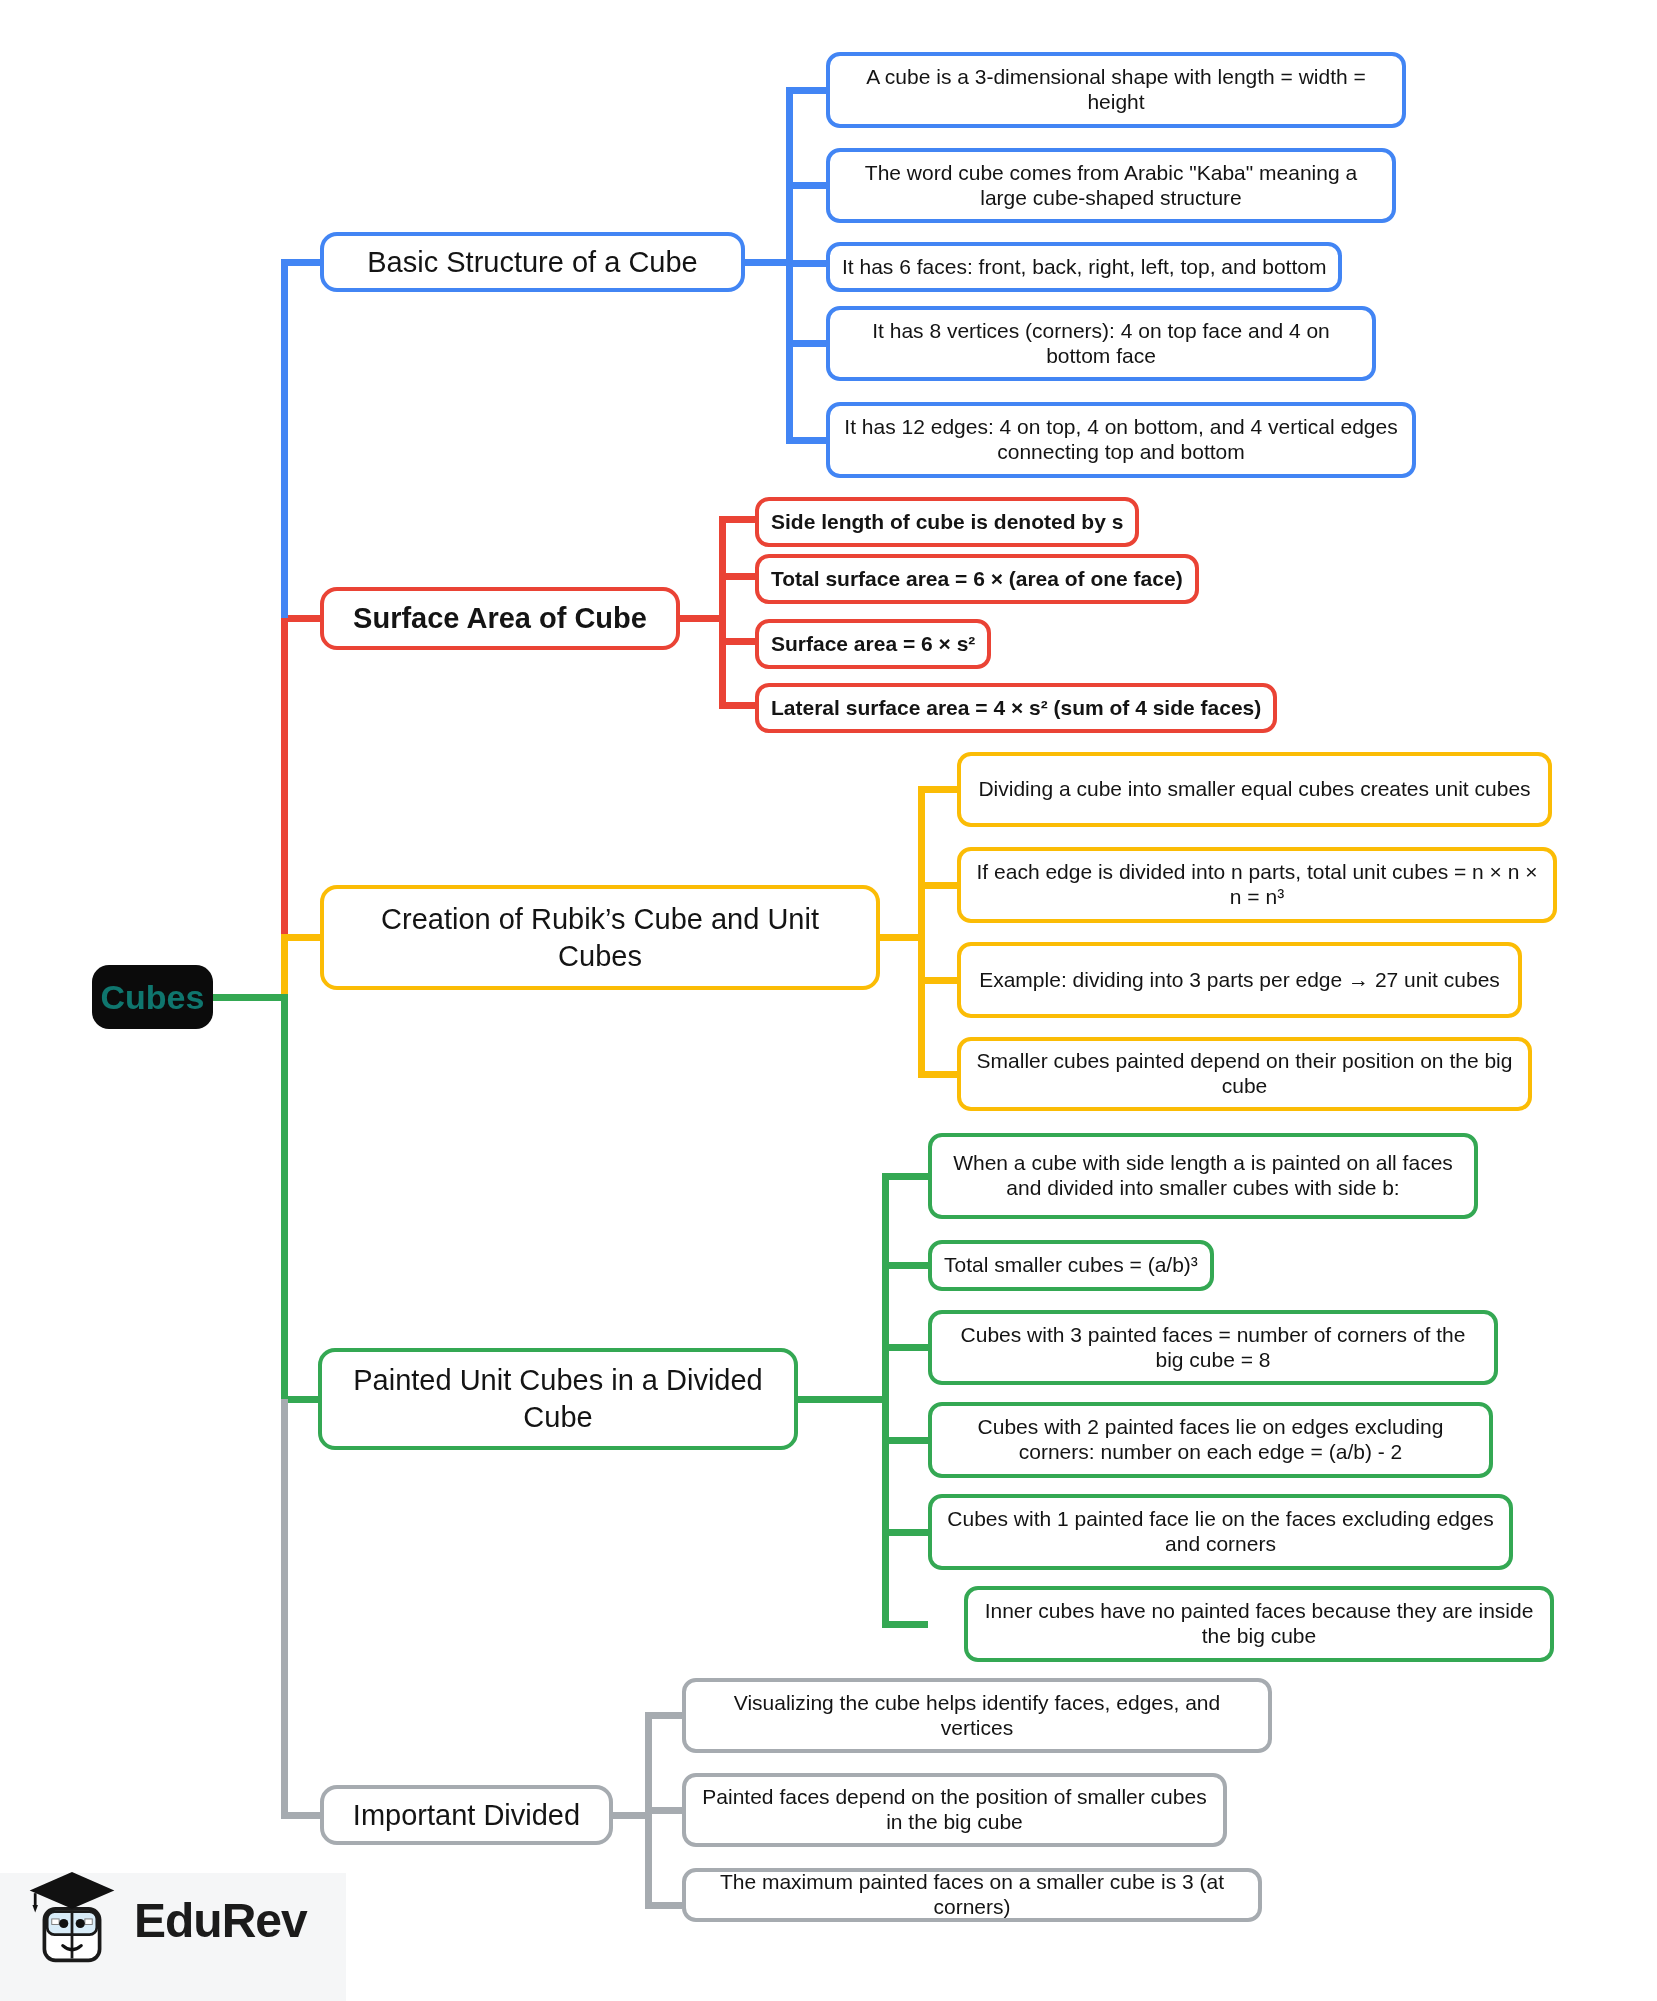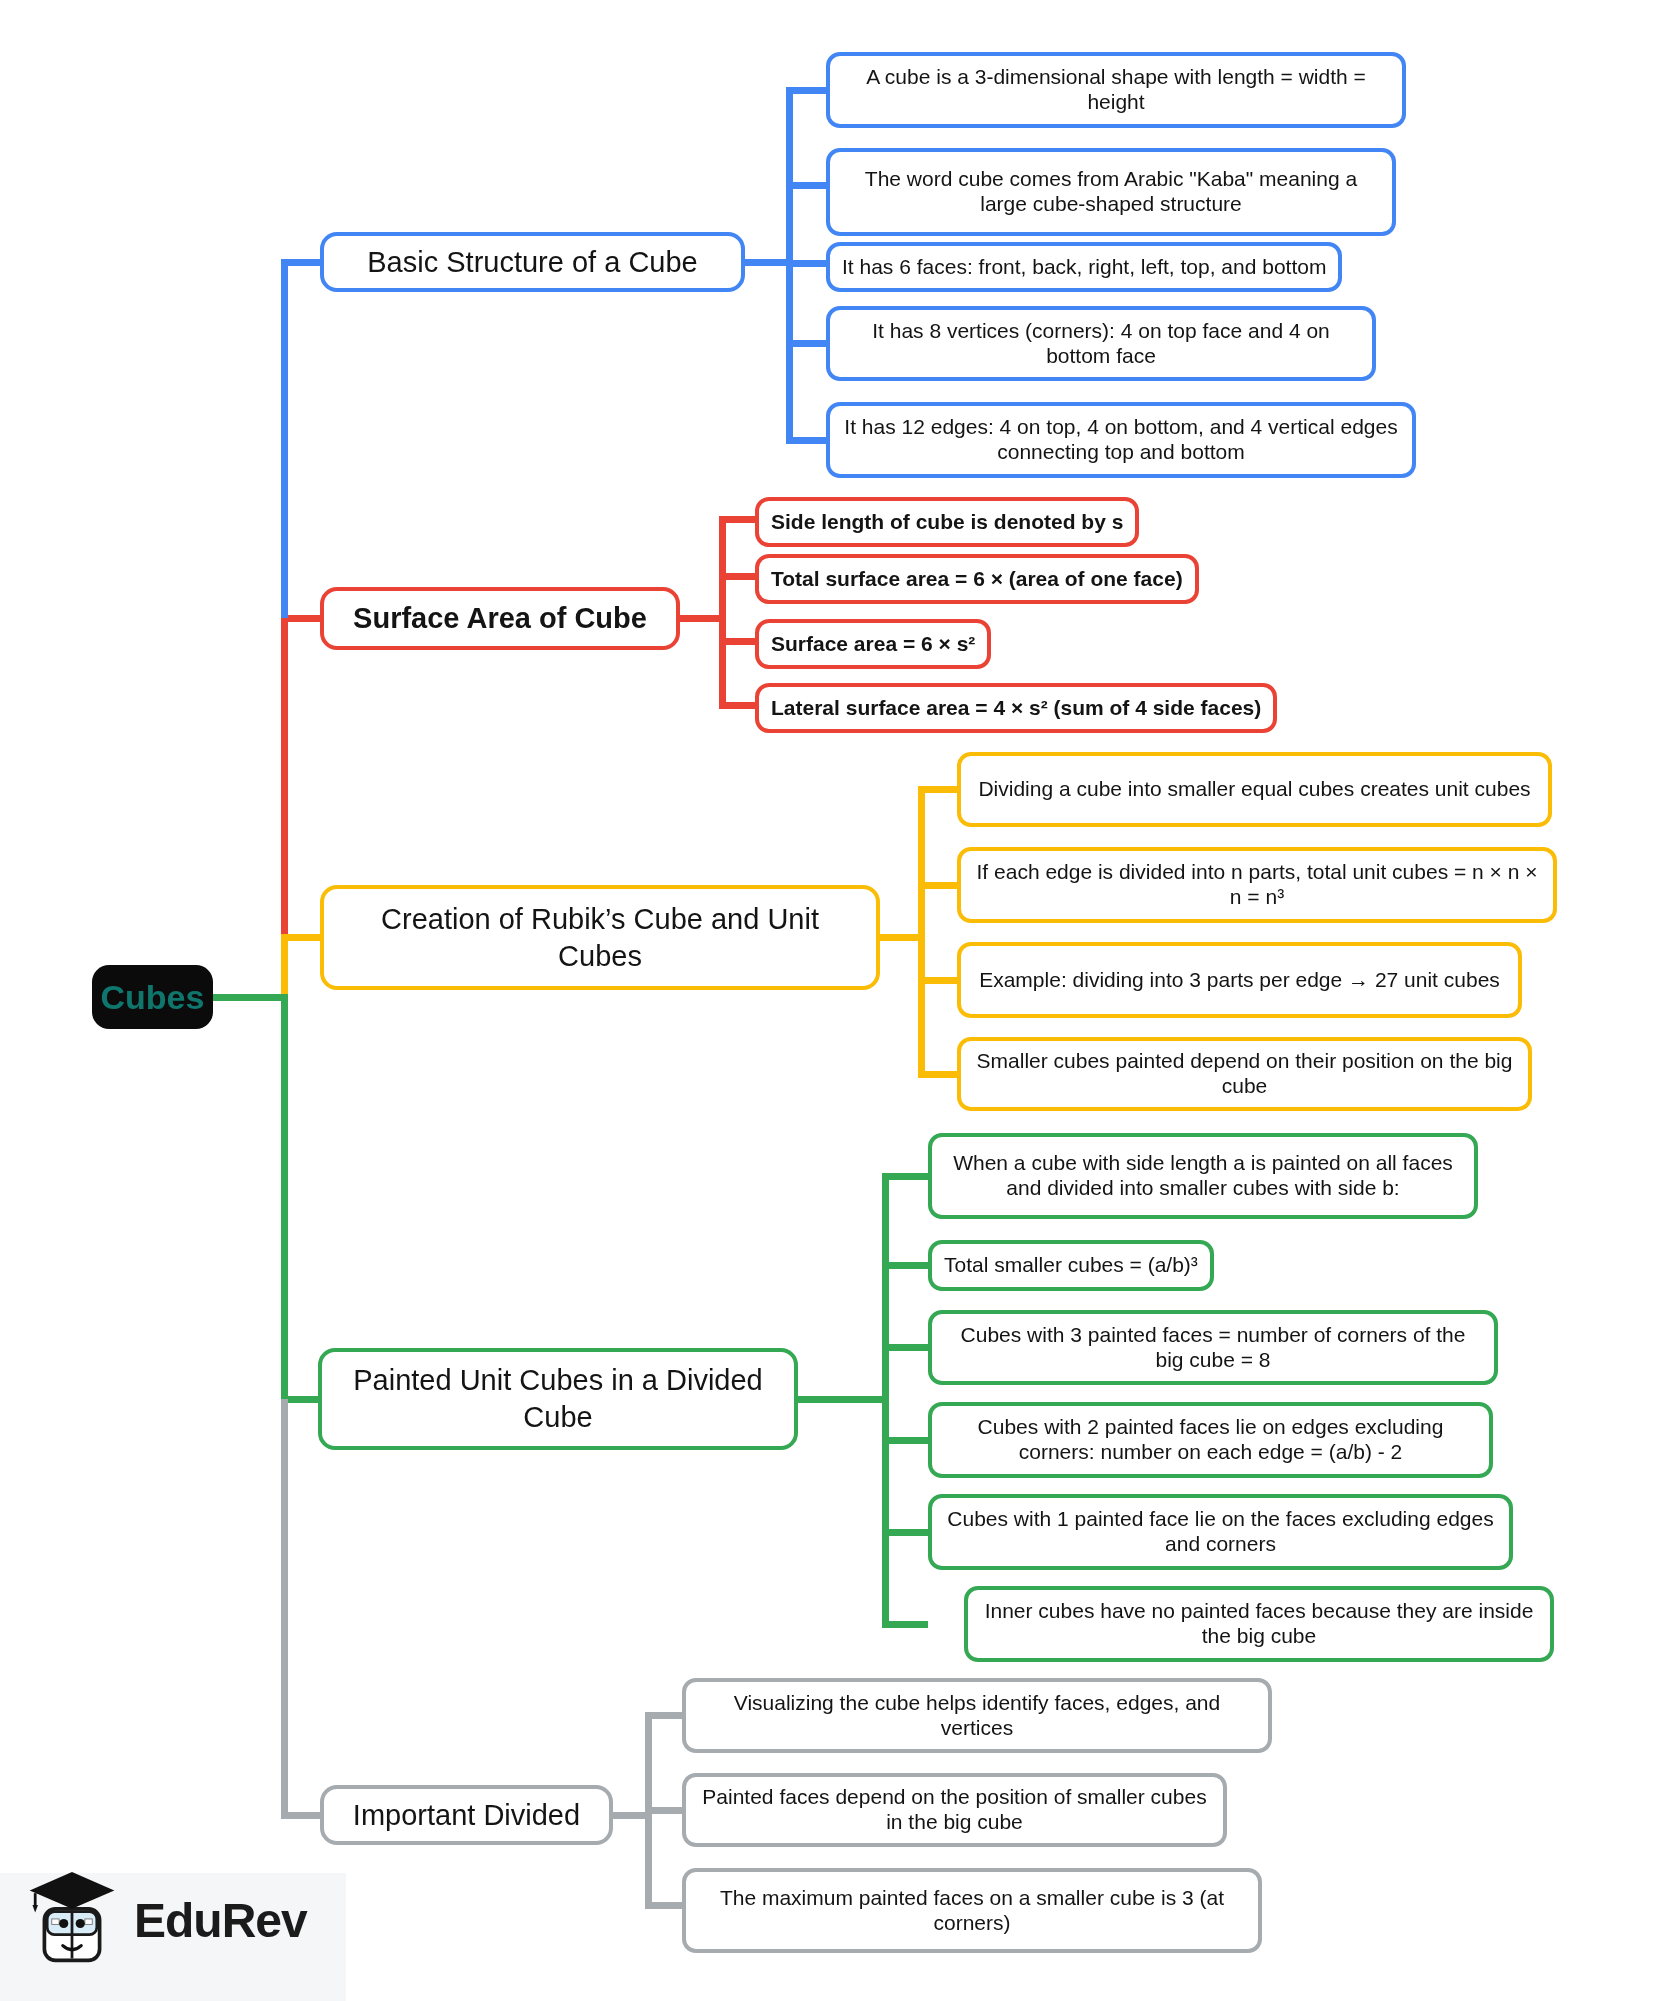--- a/index.html
+++ b/index.html
@@ -48,21 +48,21 @@
   <div class="ln f-b" style="left:745px;top:259px;width:45px;height:7px"></div>
   <div class="ln f-b" style="left:786px;top:87px;width:7px;height:357px"></div>
   <div class="ln f-b" style="left:790px;top:87px;width:36px;height:7px"></div>
   <div class="ln f-b" style="left:790px;top:182px;width:36px;height:7px"></div>
   <div class="ln f-b" style="left:790px;top:260px;width:36px;height:7px"></div>
   <div class="ln f-b" style="left:790px;top:340px;width:36px;height:7px"></div>
   <div class="ln f-b" style="left:790px;top:437px;width:36px;height:7px"></div>
 
   <div class="bx hd c-b" style="left:320px;top:232px;width:425px;height:60px">Basic Structure of a Cube</div>
   <div class="bx c-b" style="left:826px;top:52px;width:580px;height:76px">A cube is a 3-dimensional shape with length = width = height</div>
-  <div class="bx c-b" style="left:826px;top:148px;width:570px;height:88px">The word cube comes from Arabic "Kaba" meaning a large cube-shaped structure</div>
+  <div class="bx c-b" style="left:826px;top:148px;width:570px;height:75px">The word cube comes from Arabic "Kaba" meaning a large cube-shaped structure</div>
   <div class="bx c-b one" style="left:826px;top:242px;height:44px">It has 6 faces: front, back, right, left, top, and bottom</div>
   <div class="bx c-b" style="left:826px;top:306px;width:550px;height:75px">It has 8 vertices (corners): 4 on top face and 4 on bottom face</div>
   <div class="bx c-b" style="left:826px;top:402px;width:590px;height:76px">It has 12 edges: 4 on top, 4 on bottom, and 4 vertical edges connecting top and bottom</div>
 
   <div class="ln f-r" style="left:680px;top:615px;width:39px;height:7px"></div>
   <div class="ln f-r" style="left:719px;top:516px;width:7px;height:193px"></div>
   <div class="ln f-r" style="left:723px;top:516px;width:32px;height:7px"></div>
   <div class="ln f-r" style="left:723px;top:573px;width:32px;height:7px"></div>
   <div class="ln f-r" style="left:723px;top:638px;width:32px;height:7px"></div>
   <div class="ln f-r" style="left:723px;top:702px;width:32px;height:7px"></div>
@@ -105,21 +105,21 @@
 
   <div class="ln f-gy" style="left:613px;top:1812px;width:32px;height:7px"></div>
   <div class="ln f-gy" style="left:645px;top:1712px;width:7px;height:197px"></div>
   <div class="ln f-gy" style="left:649px;top:1712px;width:33px;height:7px"></div>
   <div class="ln f-gy" style="left:649px;top:1807px;width:33px;height:7px"></div>
   <div class="ln f-gy" style="left:649px;top:1902px;width:33px;height:7px"></div>
 
   <div class="bx hd c-gy" style="left:320px;top:1785px;width:293px;height:60px">Important Divided</div>
   <div class="bx c-gy" style="left:682px;top:1678px;width:590px;height:75px">Visualizing the cube helps identify faces, edges, and vertices</div>
   <div class="bx c-gy" style="left:682px;top:1773px;width:545px;height:74px">Painted faces depend on the position of smaller cubes in the big cube</div>
-  <div class="bx c-gy" style="left:682px;top:1868px;width:580px;height:85px">The maximum painted faces on a smaller cube is 3 (at corners)</div>
+  <div class="bx c-gy" style="left:682px;top:1868px;width:580px;height:54px">The maximum painted faces on a smaller cube is 3 (at corners)</div>
 
   <div class="watermark" style="left:0px;top:1873px;width:346px;height:128px"></div>
   <div class="logo" style="left:26px;top:1868px">
     <span>
       <svg width="92" height="100" viewBox="0 0 100 108" aria-hidden="true">
         <rect x="20" y="44" width="60" height="56" rx="12" fill="#ffffff" stroke="#1a1a1a" stroke-width="4"></rect>
         <rect x="23" y="47" width="54" height="25" rx="8" fill="#d8ecf8" stroke="#1a1a1a" stroke-width="3"></rect>
         <line x1="50" y1="46" x2="50" y2="98" stroke="#1a1a1a" stroke-width="3"></line>
         <rect x="28" y="55" width="8" height="6" fill="#ffffff" stroke="#777" stroke-width="1"></rect>
         <rect x="64" y="55" width="8" height="6" fill="#ffffff" stroke="#777" stroke-width="1"></rect>

